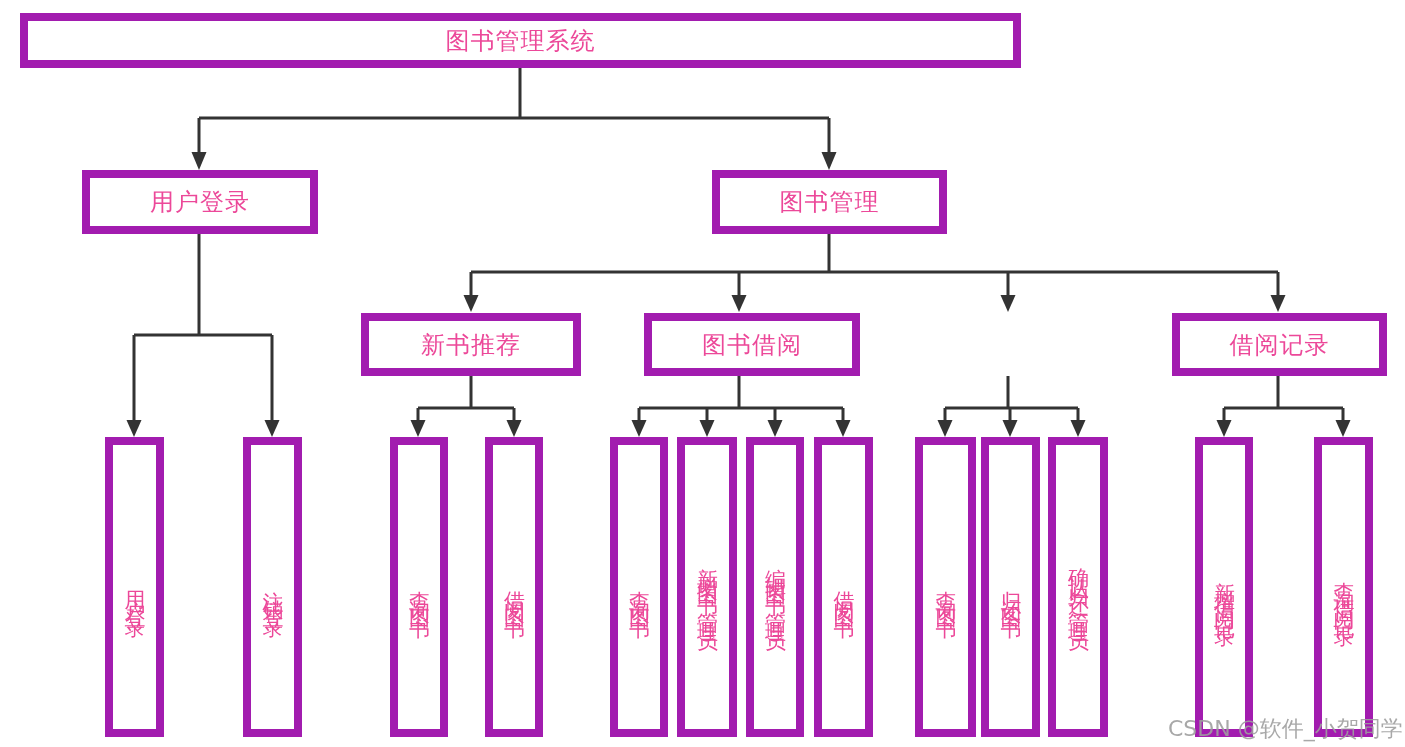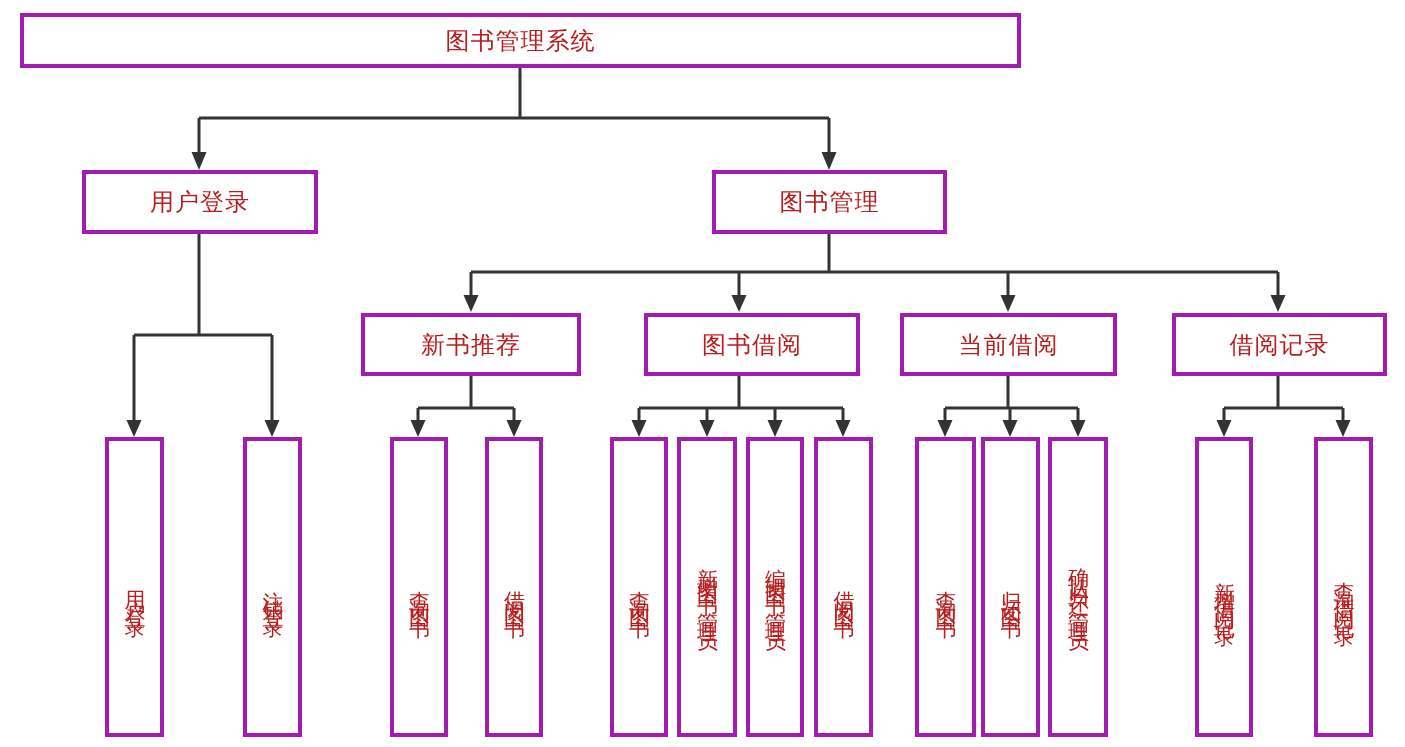--- a/index.html
+++ b/index.html
@@ -3,21 +3,21 @@
 <meta charset="utf-8">
 <style>
   html,body { margin:0; padding:0; background:#ffffff; }
   .canvas {
     position:relative; width:1405px; height:747px; background:#ffffff;
     font-family:"DejaVu Sans","Liberation Sans",sans-serif; overflow:hidden;
   }
   svg.wires { position:absolute; left:0; top:0; }
   .node {
     position:absolute; box-sizing:border-box; background:#ffffff;
-    border:4px solid #a21caf; color:#b91c1c;
+    border:8px solid #a21caf; color:#ec4899;
     display:flex; align-items:center; justify-content:center;
   }
   .h-label { font-size:24px; letter-spacing:1px; white-space:nowrap; }
   .v-node .v-label {
     writing-mode:vertical-rl; text-orientation:mixed;
     font-size:21px; line-height:1; letter-spacing:9px;
     white-space:nowrap; margin-bottom:-9px;
   }
   .watermark {
     position:absolute; left:1168px; top:714px; z-index:5;
@@ -79,23 +79,20 @@
   <div class="node" style="left:712px;top:170px;width:235px;height:64px;text-align:right;">
     <span class="h-label">图书管理</span>
   </div>
 
   <div class="node" style="left:361px;top:313px;width:220px;height:63px;text-align:center;">
     <span class="h-label">新书推荐</span>
   </div>
   <div class="node" style="left:631px;top:313px;width:216px;height:63px;margin-left:13px;">
     <span class="h-label">图书借阅</span>
   </div>
-  <div class="node" style="left:900px;top:313px;width:217px;height:63px;">
-    <span class="h-label">当前借阅</span>
-  </div>
   <div class="node" style="left:1172px;top:313px;width:215px;height:63px;">
     <span class="h-label">借阅记录</span>
   </div>
 
   <div class="node v-node" style="left:105px;top:437px;width:59px;height:300px;">
     <span class="v-label">用户登录</span>
   </div>
   <div class="node v-node" style="left:243px;top:437px;width:59px;height:300px;">
     <span class="v-label">注销登录</span>
   </div>
@@ -130,13 +127,14 @@
     <span class="v-label">确认归还（管理员）</span>
   </div>
 
   <div class="node v-node" style="left:1195px;top:437px;width:58px;height:300px;">
     <span class="v-label">新增借阅记录</span>
   </div>
   <div class="node v-node" style="left:1314px;top:437px;width:59px;height:300px;">
     <span class="v-label">查询借阅记录</span>
   </div>
 
+  <div class="watermark">CSDN @软件_小贺同学</div>
 </div>
 
 </body></html>

